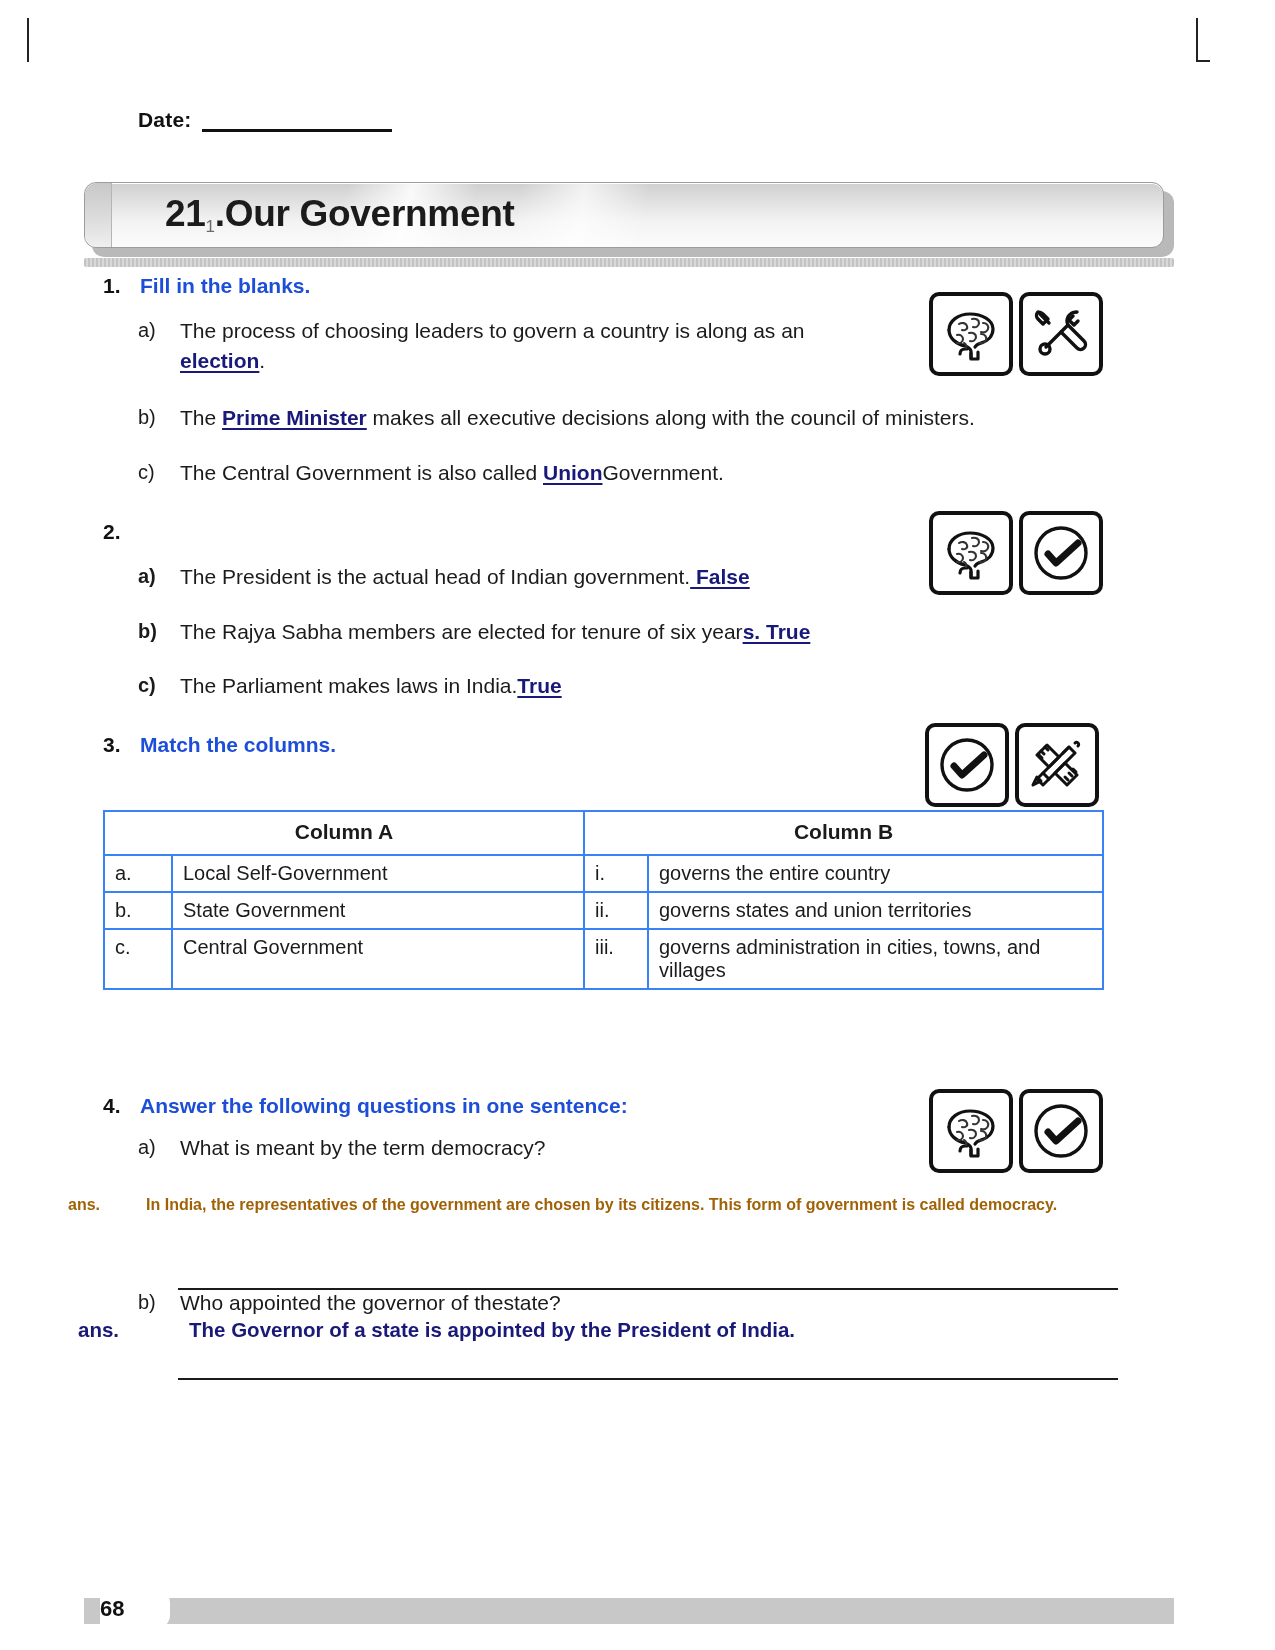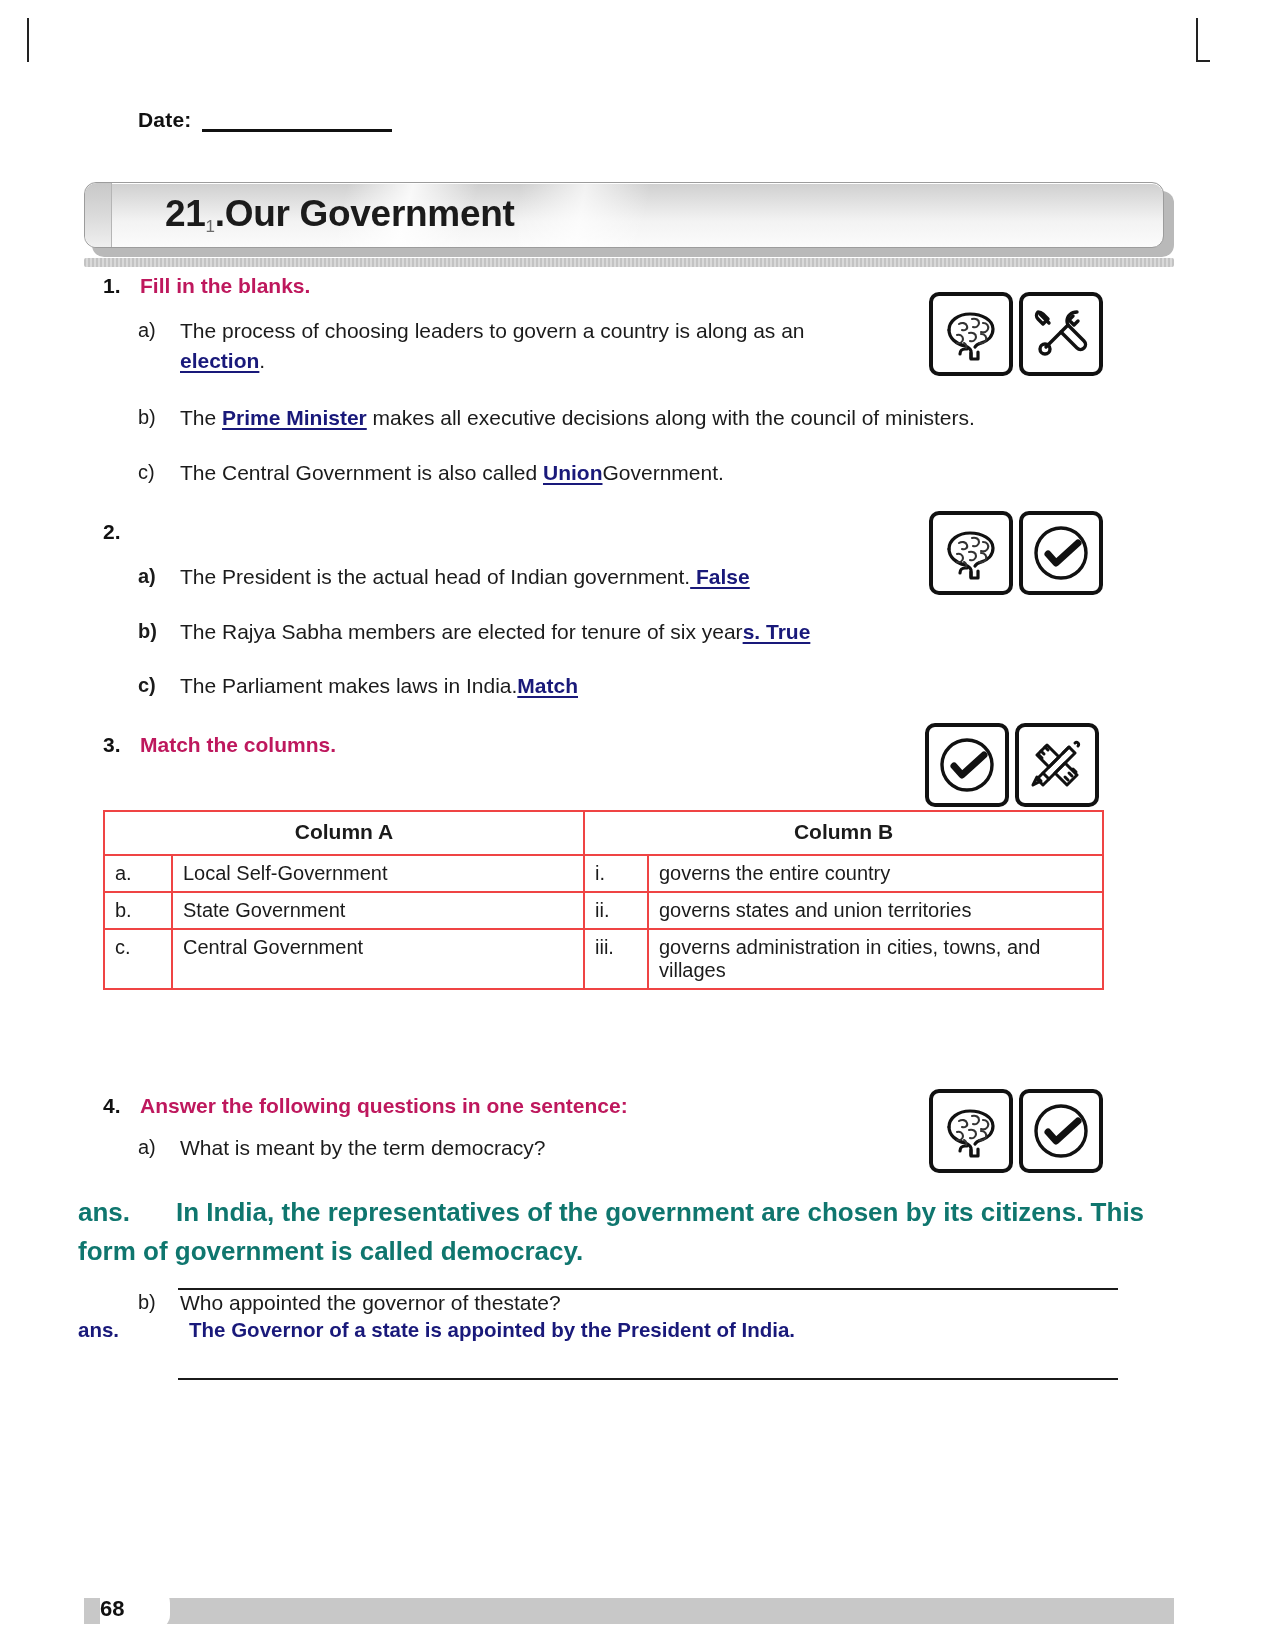--- a/index.html
+++ b/index.html
@@ -113,21 +113,21 @@
     height: 9px;
     background: repeating-linear-gradient(90deg,#c3c3c3 0 2px,#d9d9d9 2px 4px);
     border-radius: 2px;
   }
 
   
   .q-head {
     position: absolute;
     font-size: 21px;
     font-weight: bold;
-    color: #be185d;
+    color: #1d4ed8;
     white-space: nowrap;
   }
   .q-num {
     position: absolute;
     font-size: 21px;
     font-weight: bold;
     color: #111;
   }
   .item {
     position: absolute;
@@ -177,21 +177,21 @@
   .match-table {
     position: absolute;
     left: 103px;
     top: 810px;
     width: 1001px;
     border-collapse: collapse;
     font-size: 20px;
     color: #1b1b1b;
   }
   .match-table td, .match-table th {
-    border: 2px solid #ef4444;
+    border: 2px solid #3b82f6;
     padding: 6px 10px;
     vertical-align: top;
     font-weight: normal;
     text-align: left;
   }
   .match-table th {
     text-align: center;
     font-weight: bold;
     font-size: 21px;
     padding: 8px 10px 10px;
@@ -206,26 +206,26 @@
     top: 1028px;
     font-size: 20px;
     color: #1b1b1b;
     white-space: nowrap;
   }
   .match-answers .lbl { font-weight: bold; }
   .match-answers .gap { display: inline-block; width: 52px; }
 
   .ans-para {
     position: absolute;
-    left: 78px;
+    left: 68px;
     top: 1193px;
     width: 1090px;
-    font-size: 26px;
-    font-weight: bold;
-    color: #0f766e;
+    font-size: 16px;
+    font-weight: bold;
+    color: #a16207;
     line-height: 1.5;
   }
   .ans-para .tag { margin-right: 46px; }
 
   .rule {
     position: absolute;
     height: 2px;
     background: #1b1b1b;
   }
 
@@ -378,21 +378,21 @@
     <span>The President is the actual head of Indian government.</span><span class="ansblue"> False</span>
   </div>
 
   <div class="item" style="left:180px; top:617px; width:860px;">
     <span class="mark b">b)</span>
     <span>The Rajya Sabha members are elected for tenure of six year</span><span class="ansblue">s. True</span>
   </div>
 
   <div class="item" style="left:180px; top:671px; width:800px;">
     <span class="mark b">c)</span>
-    <span>The Parliament makes laws in India.</span><span class="ansblue">Match</span>
+    <span>The Parliament makes laws in India.</span><span class="ansblue">True</span>
   </div>
 
   <div class="q-num" style="left:103px; top:733px;">3.</div>
   <div class="q-head" style="left:140px; top:733px;">Match the columns.</div>
 
   <div class="icon-pair" style="left:925px; top:723px;">
     <div class="icon-box">
       <svg width="64" height="64" viewBox="0 0 64 64">
         <circle cx="32" cy="32" r="25" fill="none" stroke="#111" stroke-width="3.4"></circle>
         <path d="M19 33l8 9 22-20" fill="none" stroke="#111" stroke-width="7" stroke-linecap="round" stroke-linejoin="round"></path>

